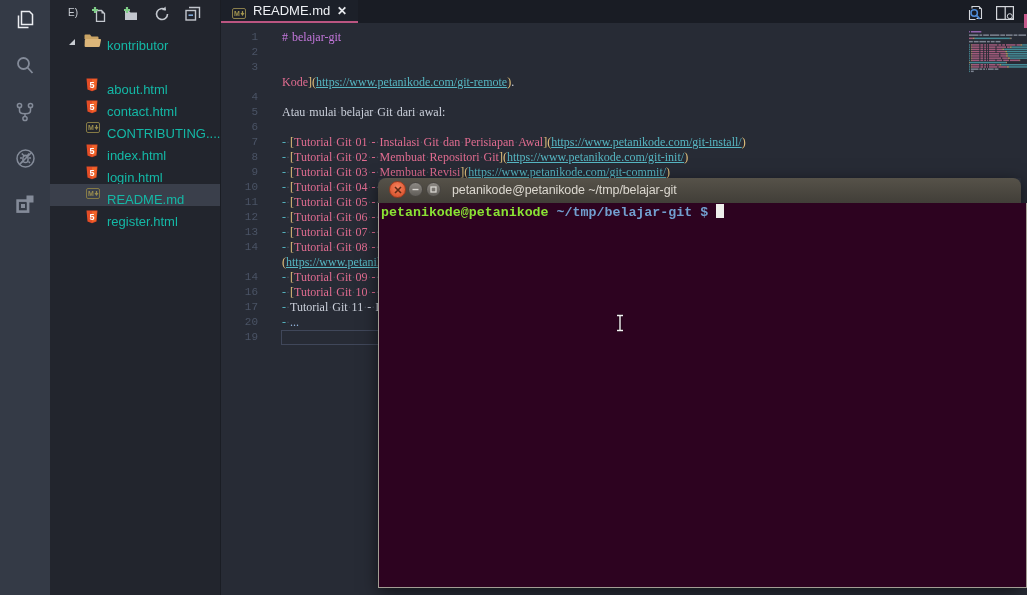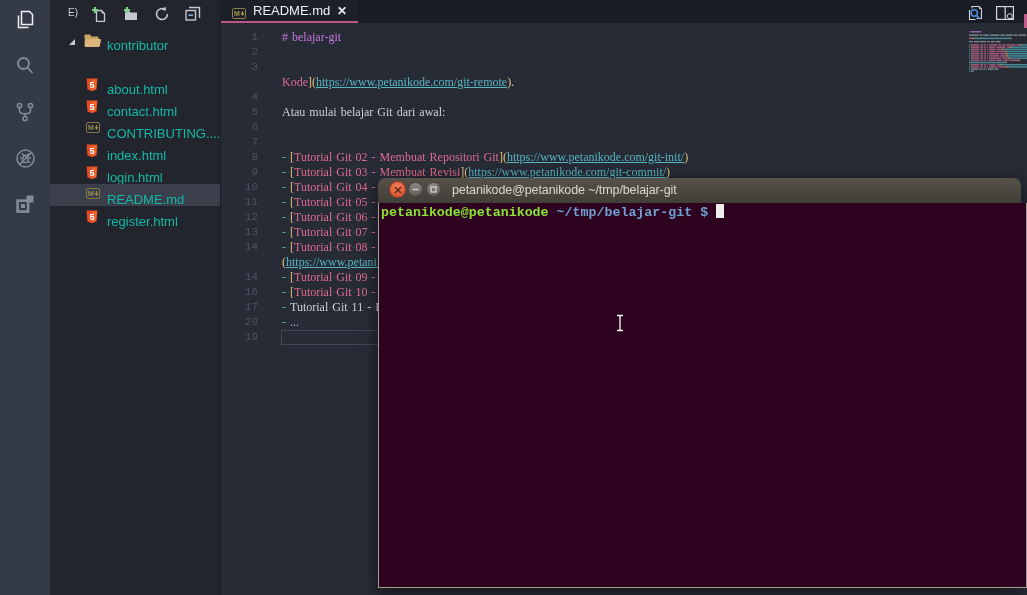--- a/index.html
+++ b/index.html
@@ -47,20 +47,21 @@
 <div class="gut" style="top:30px">1</div>
 <div class="cl" style="top:30px"><span class="h">#<i>·</i>belajar-git</span></div>
 <div class="gut" style="top:45px">2</div>
 <div class="gut" style="top:60px">3</div>
 <div class="cl" style="top:75px"><span class="p">Kode</span><span class="y">](</span><span class="c">https://www.petanikode.com/git-remote</span><span class="y">)</span><span class="d">.</span></div>
 <div class="gut" style="top:90px">4</div>
 <div class="gut" style="top:105px">5</div>
 <div class="cl" style="top:105px"><span class="d">Atau<i>·</i>mulai<i>·</i>belajar<i>·</i>Git<i>·</i>dari<i>·</i>awal:</span></div>
 <div class="gut" style="top:120px">6</div>
 <div class="gut" style="top:135px">7</div>
+<div class="cl" style="top:135px"><span class="b">-<i>·</i></span><span class="y">[</span><span class="p">Tutorial<i>·</i>Git<i>·</i>01<i>·</i>-<i>·</i>Instalasi<i>·</i>Git<i>·</i>dan<i>·</i>Perisiapan<i>·</i>Awal</span><span class="y">](</span><span class="c">https://www.petanikode.com/git-install/</span><span class="y">)</span></div>
 <div class="gut" style="top:150px">8</div>
 <div class="cl" style="top:150px"><span class="b">-<i>·</i></span><span class="y">[</span><span class="p">Tutorial<i>·</i>Git<i>·</i>02<i>·</i>-<i>·</i>Membuat<i>·</i>Repositori<i>·</i>Git</span><span class="y">](</span><span class="c">https://www.petanikode.com/git-init/</span><span class="y">)</span></div>
 <div class="gut" style="top:165px">9</div>
 <div class="cl" style="top:165px"><span class="b">-<i>·</i></span><span class="y">[</span><span class="p">Tutorial<i>·</i>Git<i>·</i>03<i>·</i>-<i>·</i>Membuat<i>·</i>Revisi</span><span class="y">](</span><span class="c">https://www.petanikode.com/git-commit/</span><span class="y">)</span></div>
 <div class="gut" style="top:180px">10</div>
 <div class="cl" style="top:180px"><span class="b">-<i>·</i></span><span class="y">[</span><span class="p">Tutorial<i>·</i>Git<i>·</i>04<i>·</i>-<i>·</i>Melihat<i>·</i>Perubahan</span><span class="y">](</span><span class="c">https://www.petanikode.com/git-diff/</span><span class="y">)</span></div>
 <div class="gut" style="top:195px">11</div>
 <div class="cl" style="top:195px"><span class="b">-<i>·</i></span><span class="y">[</span><span class="p">Tutorial<i>·</i>Git<i>·</i>05<i>·</i>-<i>·</i>Membatalkan<i>·</i>Revisi</span><span class="y">](</span><span class="c">https://www.petanikode.com/git-revert/</span><span class="y">)</span></div>
 <div class="gut" style="top:210px">12</div>
 <div class="cl" style="top:210px"><span class="b">-<i>·</i></span><span class="y">[</span><span class="p">Tutorial<i>·</i>Git<i>·</i>06<i>·</i>-<i>·</i>Menggunakan<i>·</i>Branch</span><span class="y">](</span><span class="c">https://www.petanikode.com/git-branch/</span><span class="y">)</span></div>

